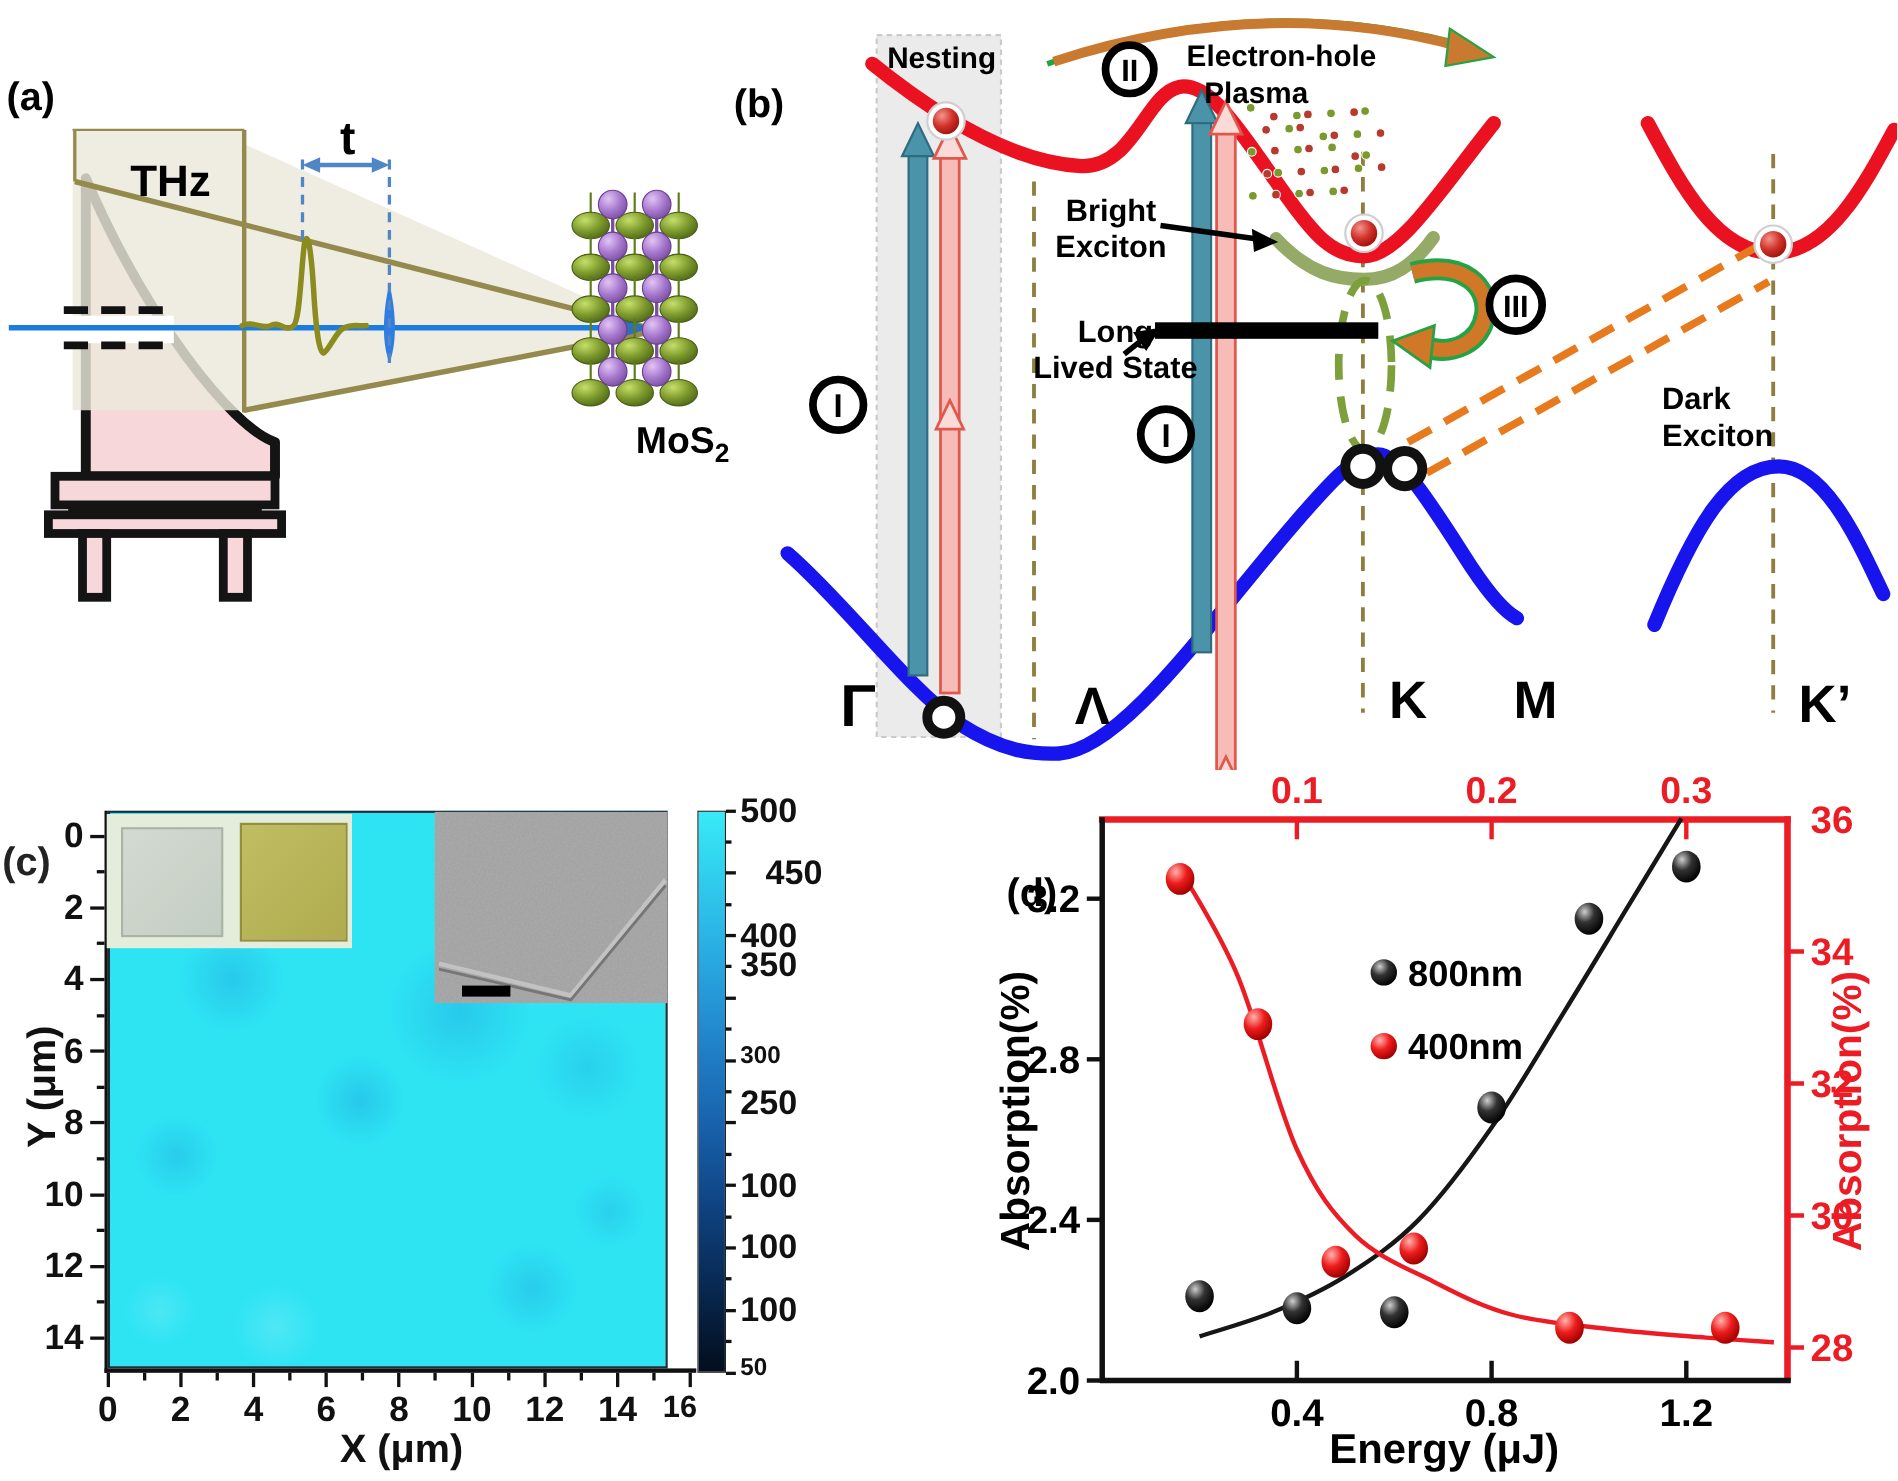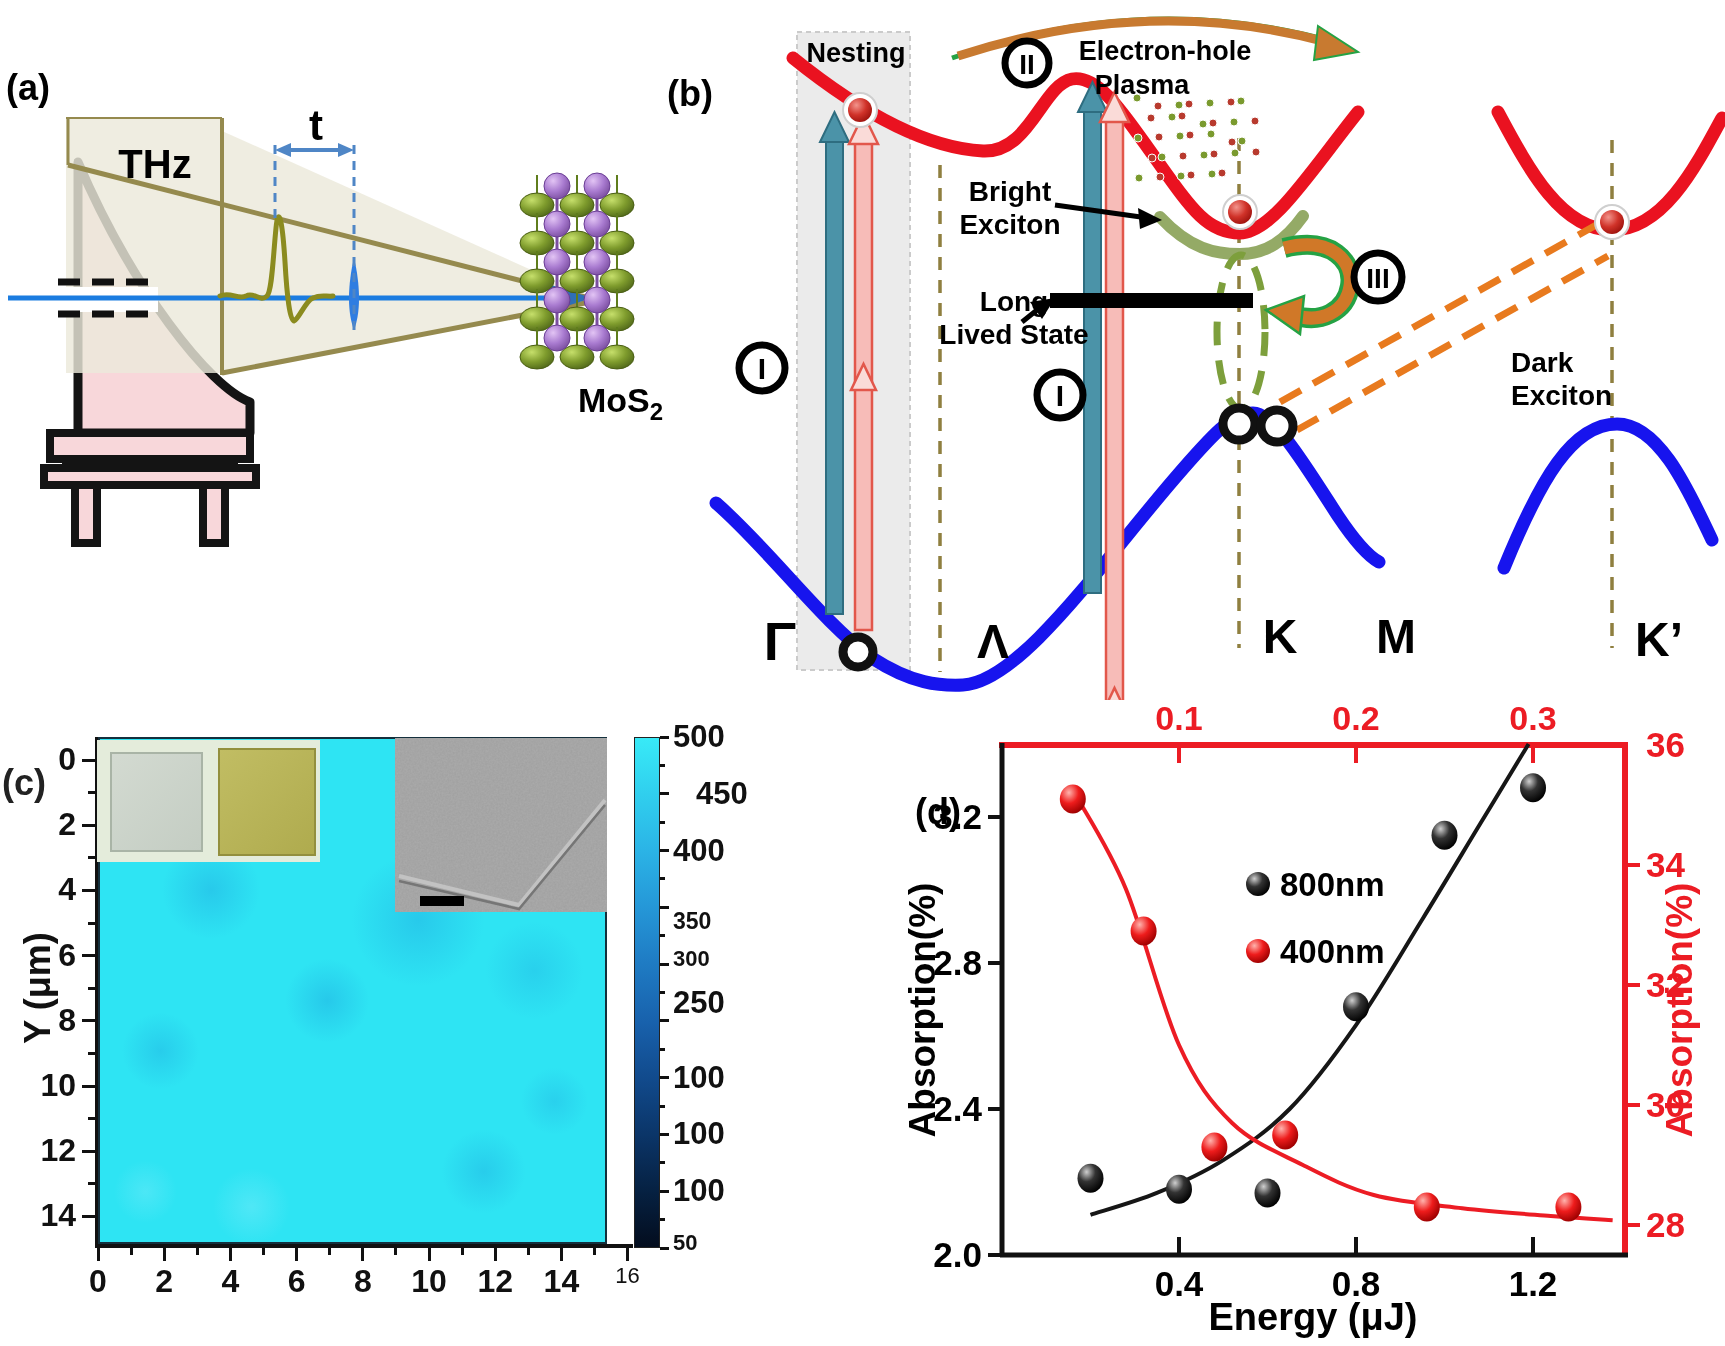--- a/index.html
+++ b/index.html
@@ -318,21 +318,21 @@
       <div class="abs" style="left:427.5px;top:1248px;width:3px;height:13px;background:#111"></div>
       <div class="abs" style="left:404px;top:1263px;width:50px;text-align:center;font-size:32px;font-weight:600">10</div>
       <div class="abs" style="left:460.6px;top:1248px;width:3px;height:7px;background:#111"></div>
       <div class="abs" style="left:493.70000000000005px;top:1248px;width:3px;height:13px;background:#111"></div>
       <div class="abs" style="left:470.20000000000005px;top:1263px;width:50px;text-align:center;font-size:32px;font-weight:600">12</div>
       <div class="abs" style="left:526.8px;top:1248px;width:3px;height:7px;background:#111"></div>
       <div class="abs" style="left:559.9000000000001px;top:1248px;width:3px;height:13px;background:#111"></div>
       <div class="abs" style="left:536.4000000000001px;top:1263px;width:50px;text-align:center;font-size:32px;font-weight:600">14</div>
       <div class="abs" style="left:593px;top:1248px;width:3px;height:7px;background:#111"></div>
       <div class="abs" style="left:626.1px;top:1248px;width:3px;height:13px;background:#111"></div>
-      <div class="abs" style="left:602.6px;top:1263px;width:50px;text-align:center;font-size:22px;font-weight:400">16</div>
+      <div class="abs" style="left:602.6px;top:1263px;width:50px;font-size:28px;font-weight:700">16</div>
       <div class="abs" style="left:82px;top:758.5px;width:13px;height:3px;background:#111"></div>
       <div class="abs" style="left:28px;top:741px;width:48px;text-align:right;font-size:32px;font-weight:600">0</div>
       <div class="abs" style="left:88px;top:791.1px;width:7px;height:3px;background:#111"></div>
       <div class="abs" style="left:82px;top:823.7px;width:13px;height:3px;background:#111"></div>
       <div class="abs" style="left:28px;top:806.2px;width:48px;text-align:right;font-size:32px;font-weight:600">2</div>
       <div class="abs" style="left:88px;top:856.3px;width:7px;height:3px;background:#111"></div>
       <div class="abs" style="left:82px;top:888.9px;width:13px;height:3px;background:#111"></div>
       <div class="abs" style="left:28px;top:871.4px;width:48px;text-align:right;font-size:32px;font-weight:600">4</div>
       <div class="abs" style="left:88px;top:921.5px;width:7px;height:3px;background:#111"></div>
       <div class="abs" style="left:82px;top:954.1px;width:13px;height:3px;background:#111"></div>
@@ -343,20 +343,21 @@
       <div class="abs" style="left:88px;top:1051.9px;width:7px;height:3px;background:#111"></div>
       <div class="abs" style="left:82px;top:1084.5px;width:13px;height:3px;background:#111"></div>
       <div class="abs" style="left:28px;top:1067px;width:48px;text-align:right;font-size:32px;font-weight:600">10</div>
       <div class="abs" style="left:88px;top:1117.1px;width:7px;height:3px;background:#111"></div>
       <div class="abs" style="left:82px;top:1149.7px;width:13px;height:3px;background:#111"></div>
       <div class="abs" style="left:28px;top:1132.2px;width:48px;text-align:right;font-size:32px;font-weight:600">12</div>
       <div class="abs" style="left:88px;top:1182.3px;width:7px;height:3px;background:#111"></div>
       <div class="abs" style="left:82px;top:1214.9px;width:13px;height:3px;background:#111"></div>
       <div class="abs" style="left:28px;top:1197.4px;width:48px;text-align:right;font-size:32px;font-weight:600">14</div>
     </div>
+  <div class="abs" id="c-xlabel">X (μm)</div>
 
   <div class="abs" id="photo-inset">
     <div class="abs" id="photo-sq1"></div>
     <div class="abs" id="photo-sq2"></div>
   </div>
 
   <svg class="abs" style="left:395px;top:738px;width:212px;height:174px" viewBox="0 0 212 174">
     <defs>
       <filter id="semNoise">
           <feTurbulence type="fractalNoise" baseFrequency="0.55" numOctaves="2" stitchTiles="stitch"></feTurbulence>
@@ -375,21 +376,21 @@
       <div class="abs" style="left:660px;top:735.5px;width:9px;height:3px;background:#111"></div>
       <div class="abs" style="left:673px;top:719px;width:70px;font-size:31px;font-weight:600">500</div>
       <div class="abs" style="left:660px;top:763.89px;width:5px;height:3px;background:#111"></div>
       <div class="abs" style="left:660px;top:792.28px;width:9px;height:3px;background:#111"></div>
       <div class="abs" style="left:696px;top:775.78px;width:70px;font-size:31px;font-weight:600">450</div>
       <div class="abs" style="left:660px;top:820.67px;width:5px;height:3px;background:#111"></div>
       <div class="abs" style="left:660px;top:849.06px;width:9px;height:3px;background:#111"></div>
       <div class="abs" style="left:673px;top:832.56px;width:70px;font-size:31px;font-weight:600">400</div>
       <div class="abs" style="left:660px;top:877.45px;width:5px;height:3px;background:#111"></div>
       <div class="abs" style="left:660px;top:905.84px;width:9px;height:3px;background:#111"></div>
-      <div class="abs" style="left:673px;top:908px;width:70px;font-size:23px;font-weight:600">350</div>
+      <div class="abs" style="left:673px;top:859px;width:70px;font-size:31px;font-weight:600">350</div>
       <div class="abs" style="left:660px;top:934.23px;width:5px;height:3px;background:#111"></div>
       <div class="abs" style="left:660px;top:962.62px;width:9px;height:3px;background:#111"></div>
       <div class="abs" style="left:673px;top:946.12px;width:70px;font-size:22px;font-weight:600">300</div>
       <div class="abs" style="left:660px;top:991.01px;width:5px;height:3px;background:#111"></div>
       <div class="abs" style="left:660px;top:1019.4px;width:9px;height:3px;background:#111"></div>
       <div class="abs" style="left:673px;top:985px;width:70px;font-size:31px;font-weight:600">250</div>
       <div class="abs" style="left:660px;top:1047.79px;width:5px;height:3px;background:#111"></div>
       <div class="abs" style="left:660px;top:1076.18px;width:9px;height:3px;background:#111"></div>
       <div class="abs" style="left:673px;top:1059.68px;width:70px;font-size:31px;font-weight:600">100</div>
       <div class="abs" style="left:660px;top:1104.57px;width:5px;height:3px;background:#111"></div>

